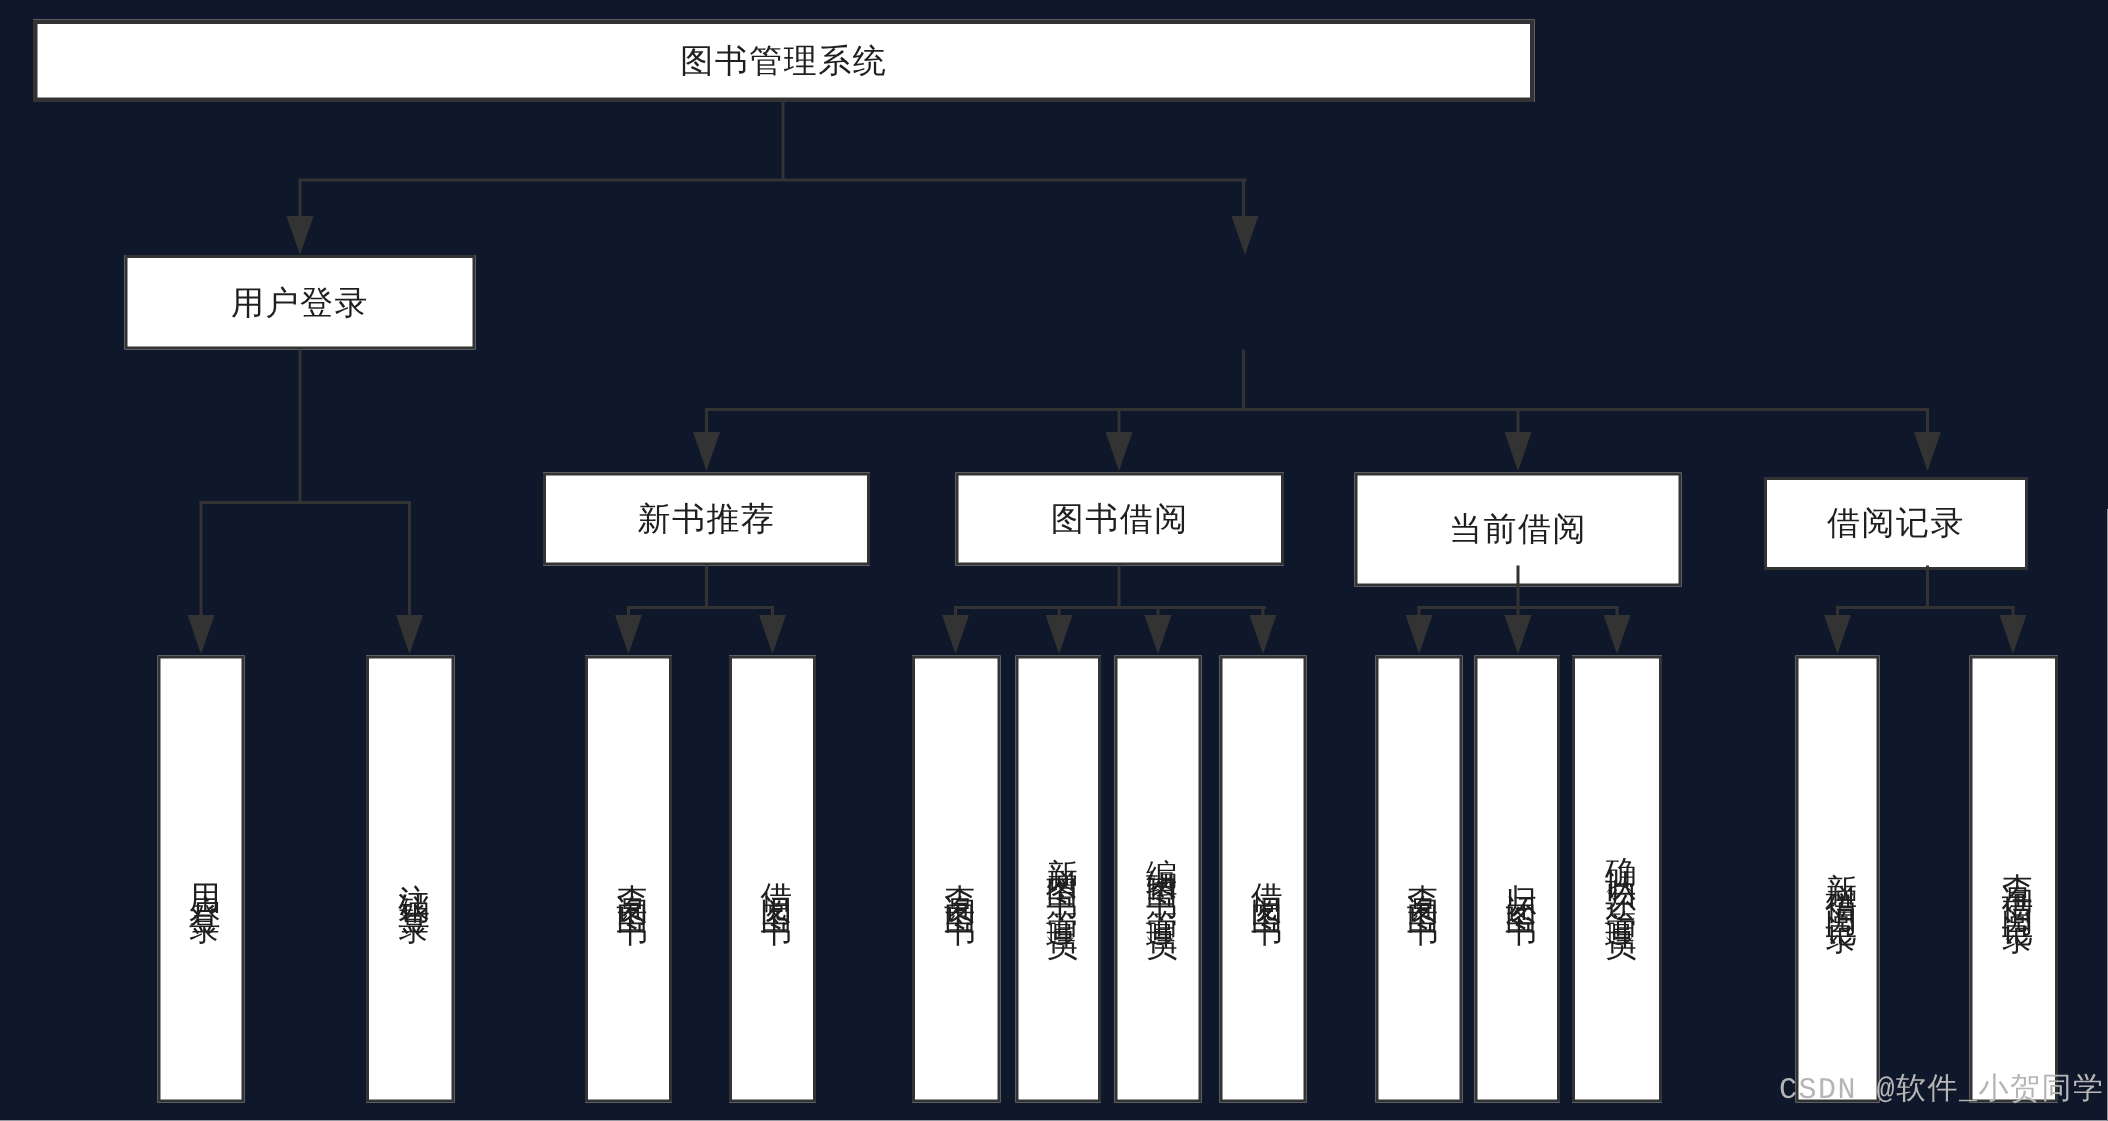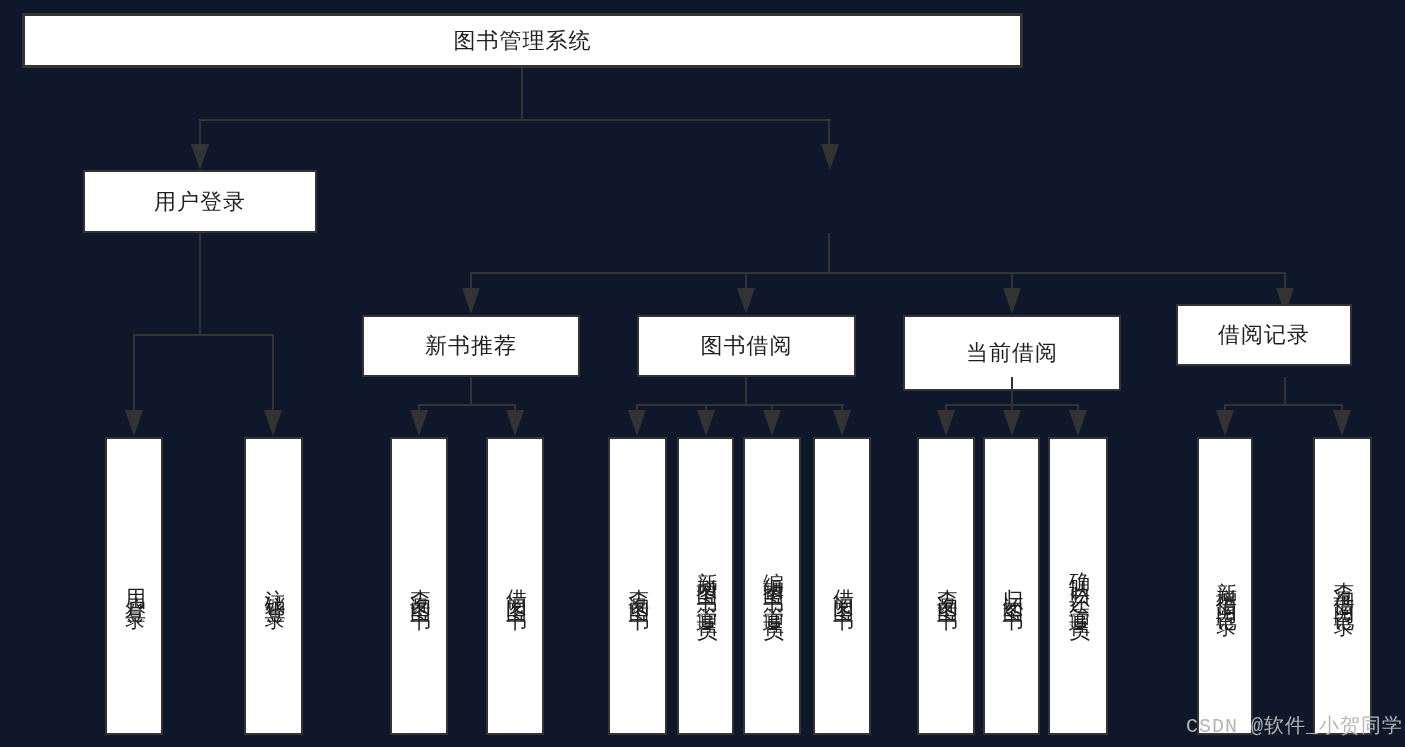--- a/index.html
+++ b/index.html
@@ -70,21 +70,21 @@
 
   <div class="node" style="left:362px;top:315px;width:218px;height:62px;">
     <span class="hlabel">新书推荐</span>
   </div>
   <div class="node" style="left:637px;top:315px;width:219px;height:62px;">
     <span class="hlabel">图书借阅</span>
   </div>
   <div class="node" style="left:903px;top:315px;width:218px;height:76px;">
     <span class="hlabel">当前借阅</span>
   </div>
-  <div class="node" style="left:1176px;top:304px;width:176px;height:62px;">
+  <div class="node" style="left:1176px;top:318px;width:176px;height:62px;">
     <span class="hlabel">借阅记录</span>
   </div>
 
   <i class="vl" style="left:470px;top:377px;height:28px;"></i>
   <i class="hl" style="left:418px;top:404px;width:98px;"></i>
   <i class="vl" style="left:418px;top:404px;height:10px;"></i>
   <i class="ar" style="left:410px;top:410px;"></i>
   <i class="vl" style="left:514px;top:404px;height:10px;"></i>
   <i class="ar" style="left:506px;top:410px;"></i>
 

